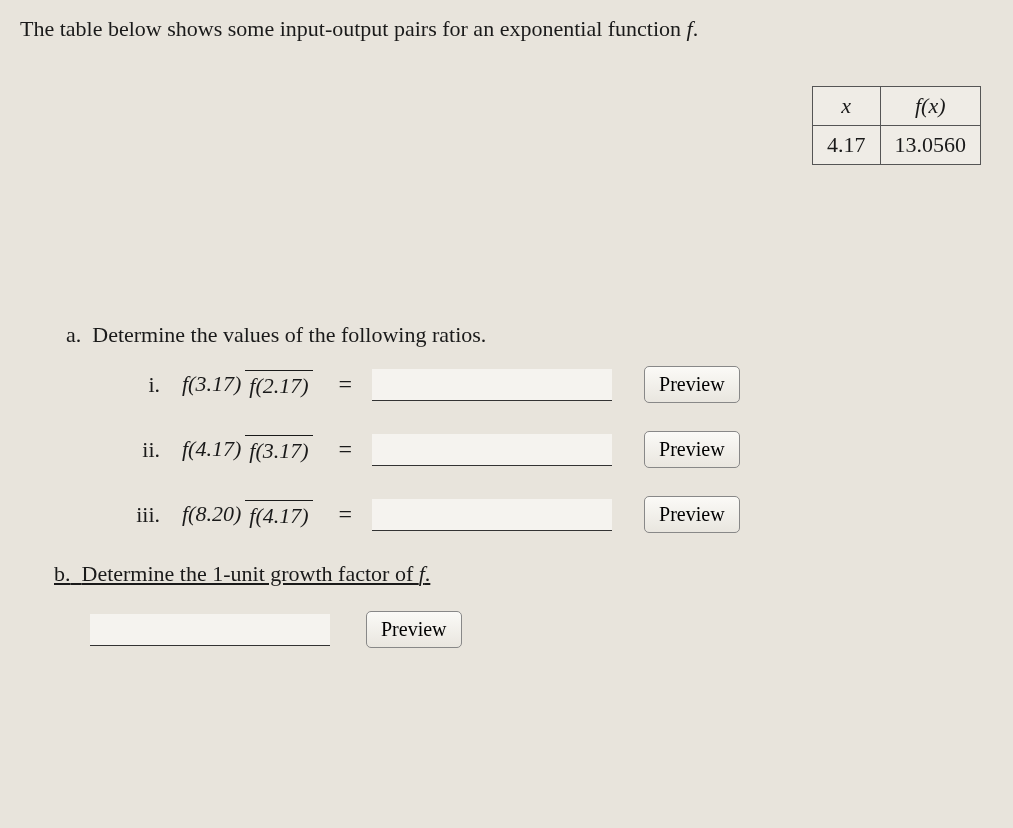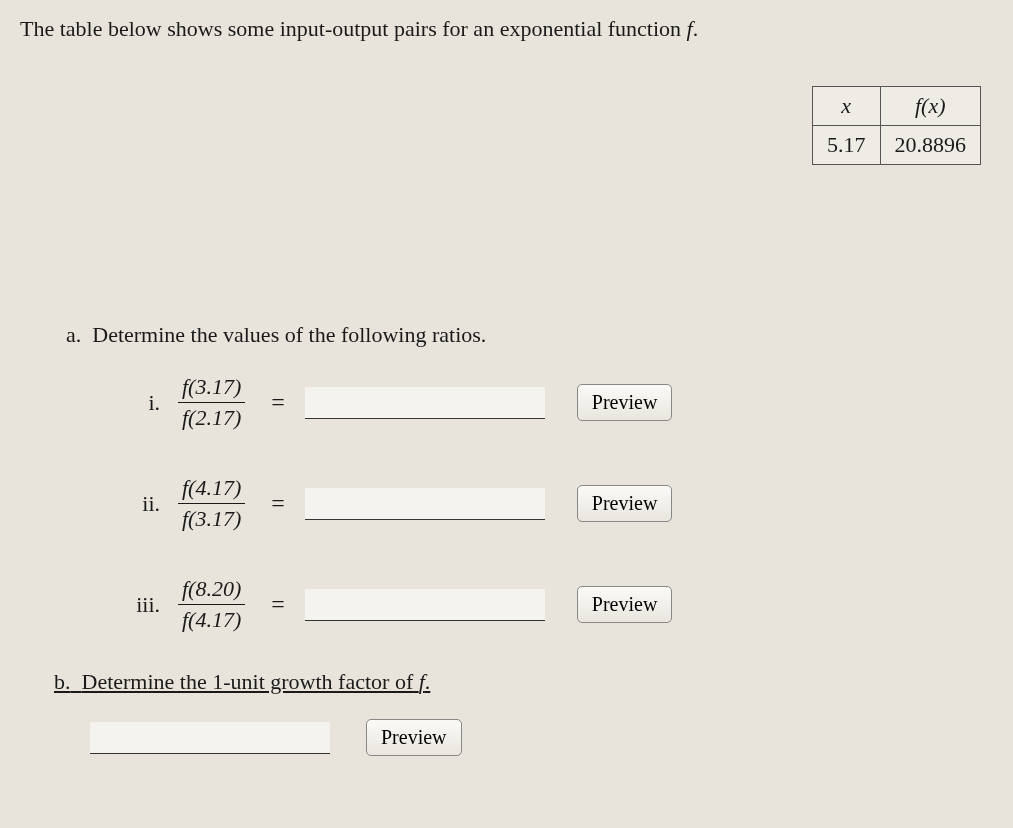--- a/index.html
+++ b/index.html
@@ -39,24 +39,23 @@
       margin-bottom: 28px;
       gap: 12px;
     }
     .roman {
       width: 40px;
       text-align: right;
       font-size: 22px;
     }
     .frac {
       display: inline-flex;
-      flex-direction: column;
       align-items: center;
       vertical-align: middle;
-      margin: 8px 6px;
+      margin: 0 6px;
     }
     .frac .num { padding: 0 4px 2px 4px; }
     .frac .den { border-top: 1.5px solid #1a1a1a; padding: 2px 4px 0 4px; }
     .eqsign { margin: 0 8px; font-size: 24px; }
     .ans-input {
       width: 240px;
       height: 32px;
       border: none;
       border-bottom: 1.5px solid #333;
       background: rgba(255,255,255,0.55);
@@ -89,22 +88,22 @@
   <span>The table below shows some input-output pairs for an exponential function </span><span class="math-i">f</span><span>.</span>
 </div>
 
 <table class="data-table">
   <tbody>
       <tr>
     <th><span class="math-i">x</span></th>
     <th><span class="math-i">f(x)</span></th>
   </tr>
   <tr>
-    <td>5.17</td>
-    <td>20.8896</td>
+    <td>4.17</td>
+    <td>13.0560</td>
   </tr>
 </tbody>
   </table>
 
 <div class="part-a-heading">
   <span>a.</span>&nbsp;&nbsp;<span>Determine the values of the following ratios.</span>
 </div>
 
 <div class="ratio-list">
 

